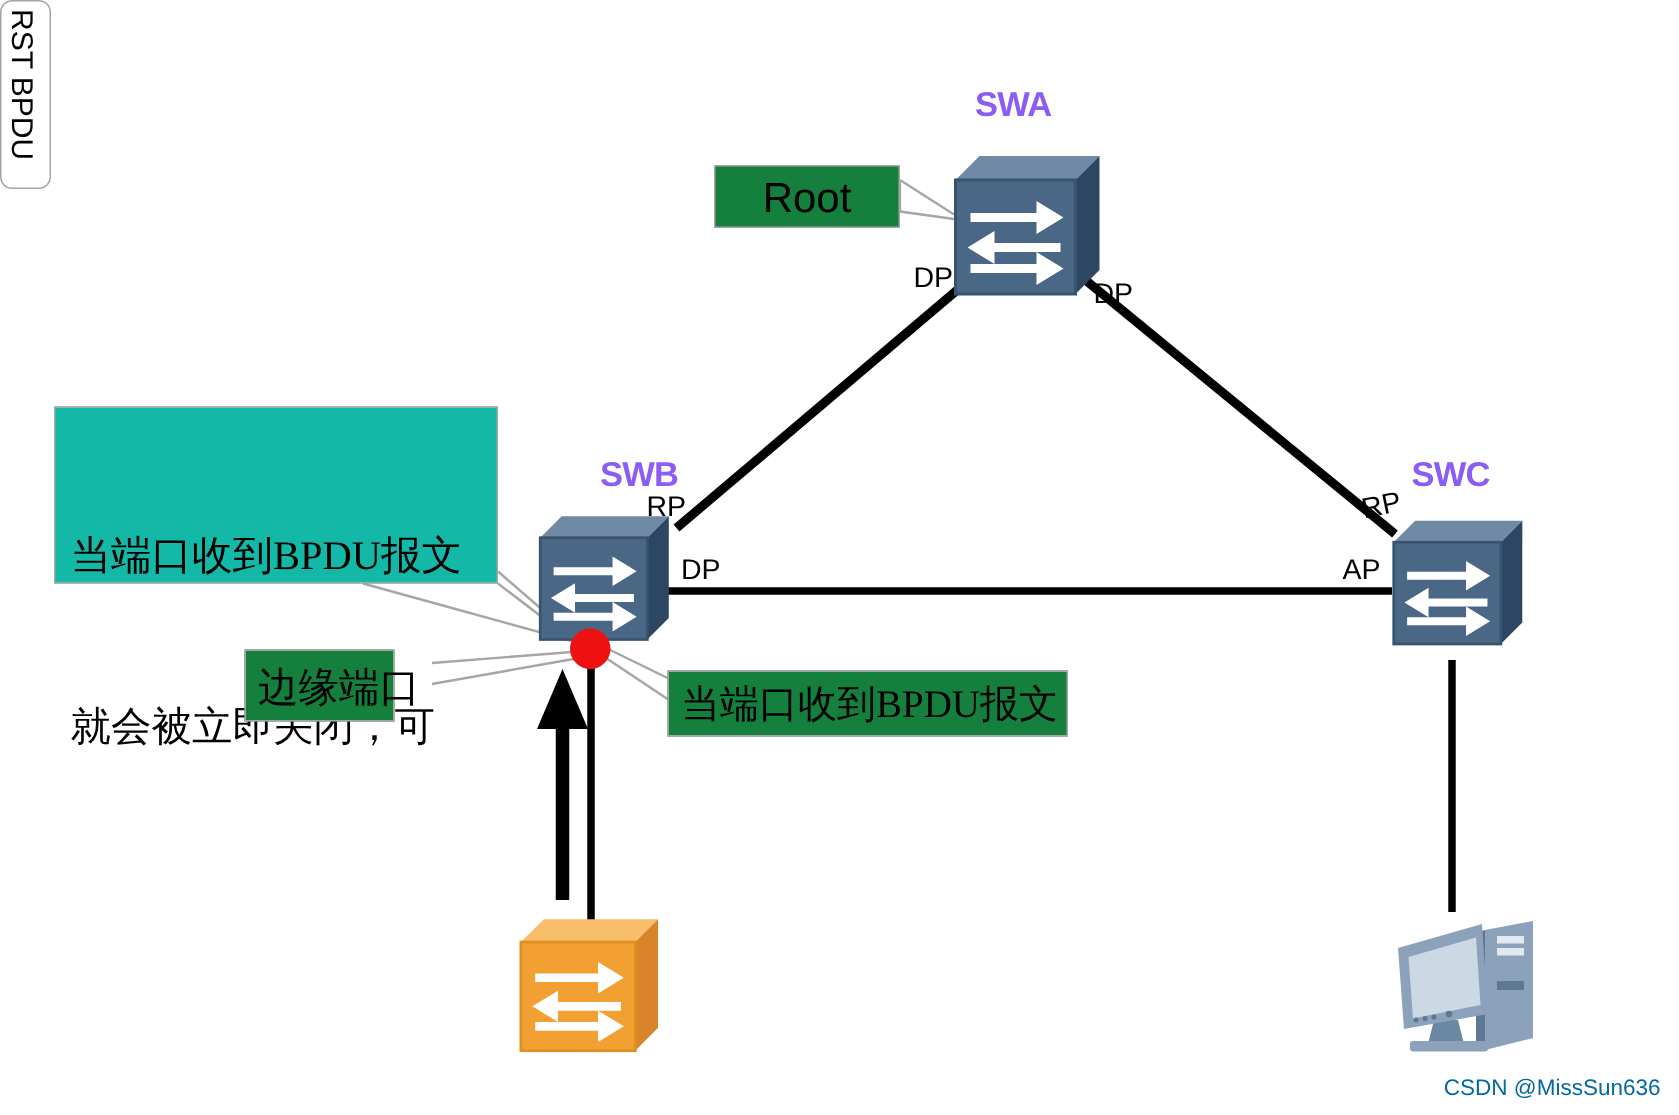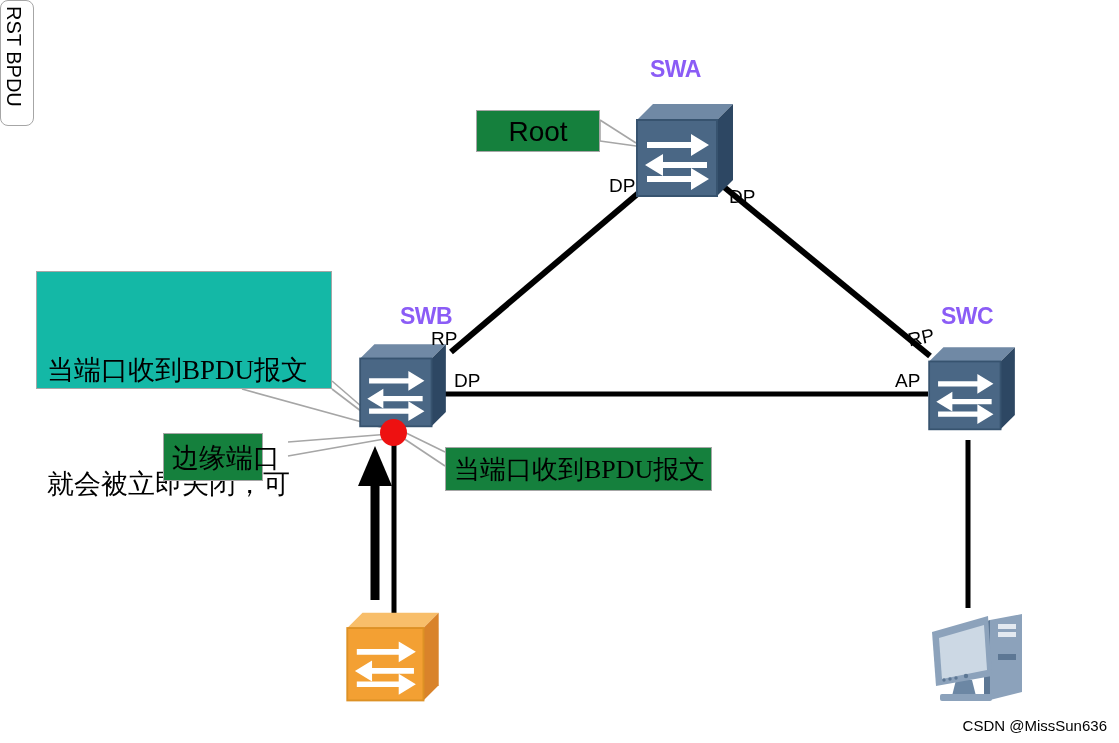--- a/index.html
+++ b/index.html
@@ -114,21 +114,21 @@
     left: 25px;
     top: 6px;
     white-space: nowrap;
   }
   #watermark {
     position: absolute;
     right: 12px;
     bottom: 9px;
     font-family: "Liberation Sans", sans-serif;
     font-size: 15px;
-    color: #000000;
+    color: #0369a1;
     white-space: nowrap;
   }
   .red-dot {
     position: absolute;
     width: 27px;
     height: 27px;
     border-radius: 50%;
     background: #ee1111;
   }
 </style>

